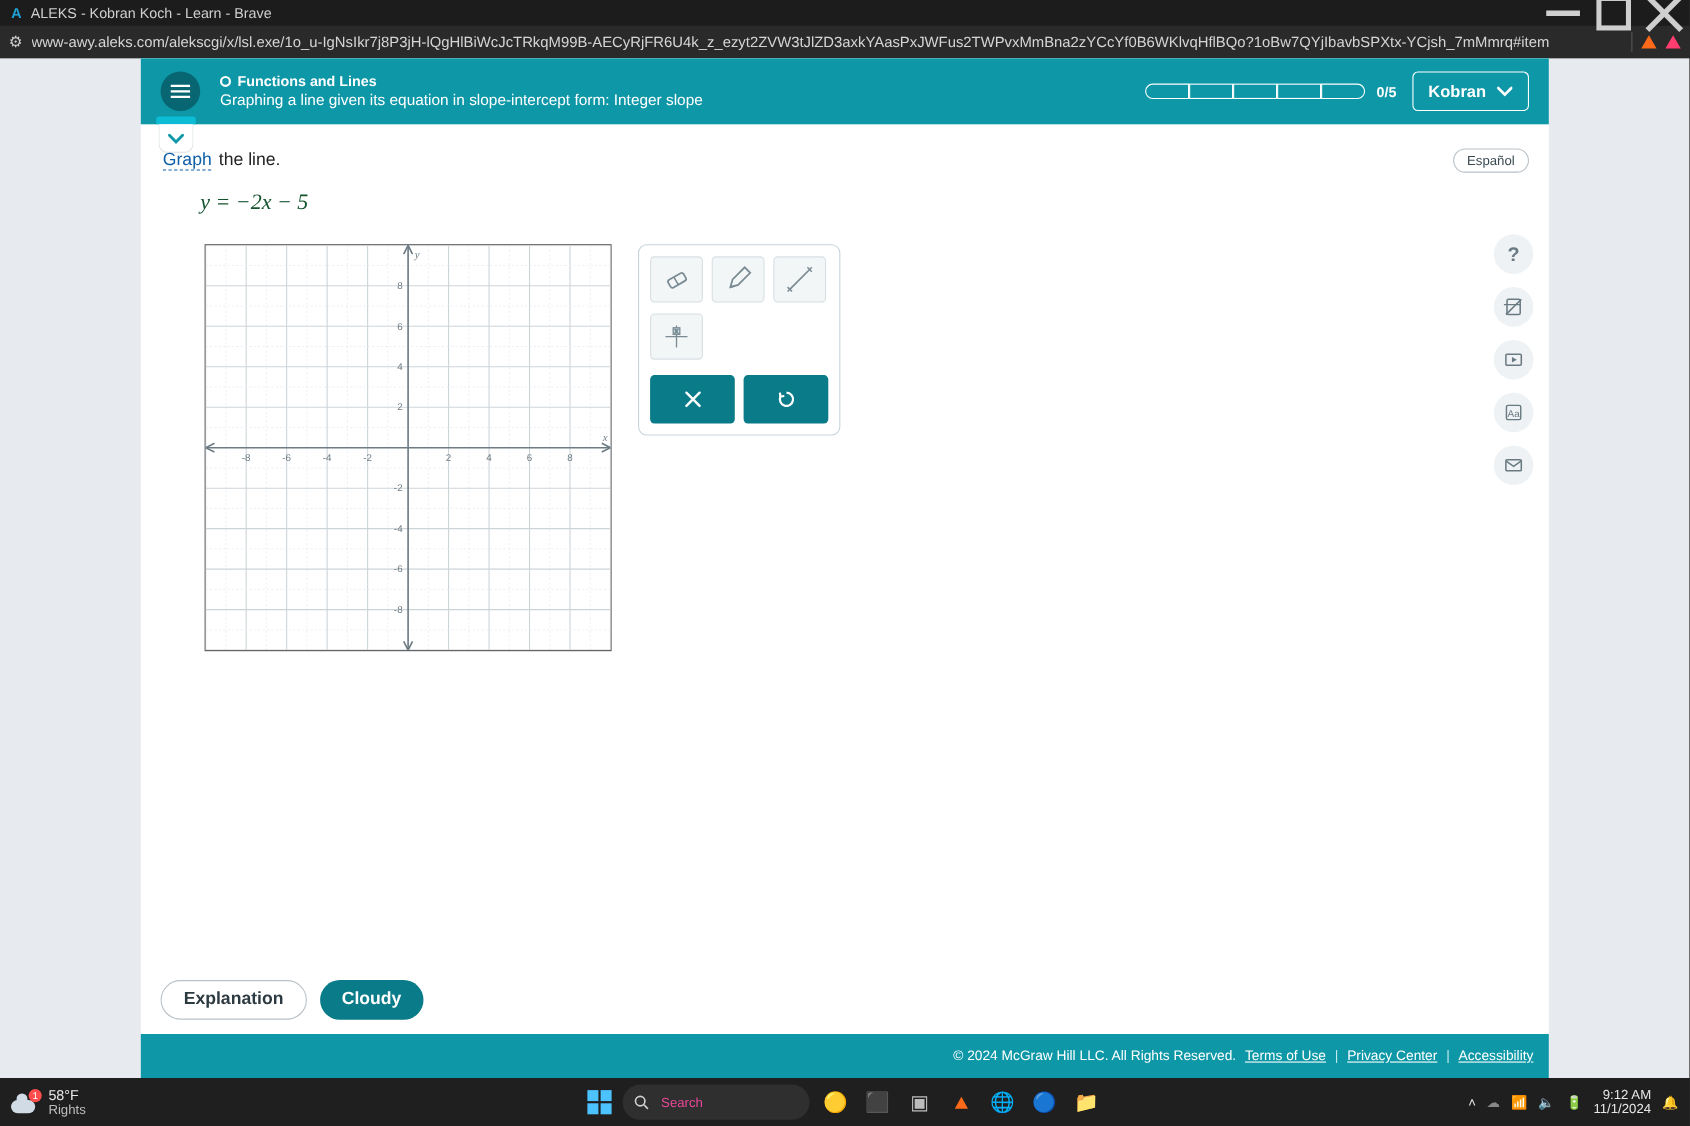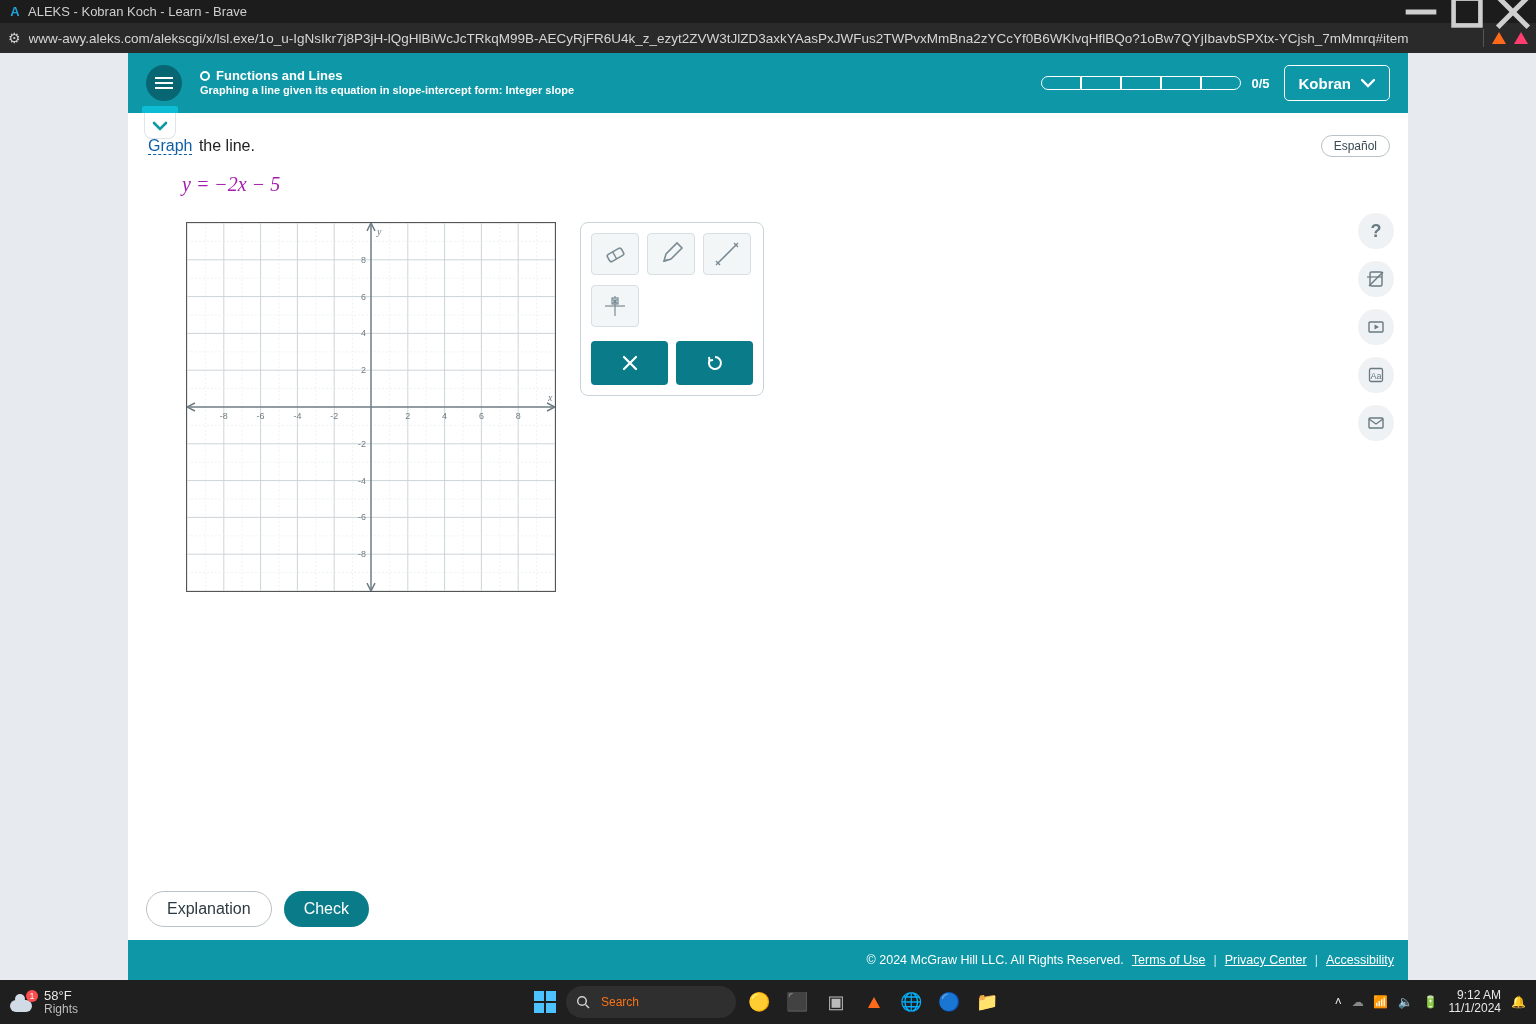--- a/index.html
+++ b/index.html
@@ -33,75 +33,75 @@
   
   .page-wrap{position:relative;width:100%;height:927px;background:var(--bg);} 
   .panel{position:absolute;left:128px;top:0;width:1280px;height:100%;background:var(--panel);display:flex;flex-direction:column;}
   
   .band{height:60px;background:var(--teal);display:flex;align-items:center;padding:0 18px;color:#fff;}
   .hamburger{width:36px;height:36px;border-radius:50%;background:var(--teal-darker);display:flex;align-items:center;justify-content:center;margin-right:18px;}
   .hamburger svg{width:18px;height:14px;}
   .band-titles{display:flex;flex-direction:column;line-height:1.25;}
   .breadcrumb{font-size:13px;font-weight:600;display:flex;align-items:center;gap:6px;}
   .pin{width:10px;height:10px;border-radius:50%;border:2px solid #fff;display:inline-block;}
-  .topic{font-size:11px;font-weight:700;text-align:center;}
+  .topic{font-size:14px;font-weight:400;text-align:center;}
   .band-right{margin-left:auto;display:flex;align-items:center;gap:14px;}
   .progress{display:flex;align-items:center;gap:4px;}
   .seg-wrap{display:flex;gap:0;}
   .seg{width:40px;height:14px;border:1px solid #fff;background:transparent;}
   .seg:first-child{border-top-left-radius:8px;border-bottom-left-radius:8px;}
   .seg:last-child{border-top-right-radius:8px;border-bottom-right-radius:8px;}
   .prog-label{font-size:13px;font-weight:600;margin-left:6px;}
   .user-btn{height:36px;padding:0 14px;border:1px solid #fff;border-radius:5px;display:flex;align-items:center;gap:10px;font-size:15px;font-weight:600;}
   
   .tabstrip{position:relative;height:0;}
   .tab-active{position:absolute;left:14px;top:-7px;width:36px;height:7px;background:#0bbcd4;border-radius:2px 2px 0 0;}
   .chevron-down{position:absolute;left:16px;top:0;width:32px;height:26px;background:#fff;border:1px solid #dfe4e7;border-top:none;border-radius:0 0 8px 8px;display:flex;align-items:center;justify-content:center;}
   
   .content{flex:1;position:relative;padding:18px 16px 0 16px;}
   .espanol{position:absolute;right:18px;top:22px;height:22px;padding:0 12px;border:1px solid #b9c2c7;border-radius:11px;font-size:12px;color:#3a4a52;display:flex;align-items:center;}
   .prompt{font-size:16px;color:#222;margin-left:4px;margin-top:6px;}
   .prompt .link{color:#0f5fa8;border-bottom:1px dashed #0f5fa8;margin-right:2px;}
-  .equation{font-family:"Times New Roman",Georgia,serif;font-style:italic;font-size:20px;color:#a21caf;margin-left:38px;margin-top:18px;}
+  .equation{font-family:"Times New Roman",Georgia,serif;font-style:italic;font-size:20px;color:#14532d;margin-left:38px;margin-top:18px;}
   
   .work-row{display:flex;gap:24px;margin-top:26px;margin-left:42px;}
   .graph{width:370px;height:370px;border:1px solid #555;position:relative;background:#fff;}
   .graph svg{position:absolute;inset:0;width:100%;height:100%;}
   .toolbox{width:184px;border:1px solid #c7d4d9;border-radius:8px;background:#fff;padding:10px;display:flex;flex-direction:column;gap:10px;align-self:flex-start;}
   .tool-row{display:flex;gap:8px;}
   .tool{width:48px;height:42px;border:1px solid #d7dfe3;border-radius:4px;background:#f2f6f7;display:flex;align-items:center;justify-content:center;}
   .tool svg{width:28px;height:28px;}
   .btn-row{display:flex;gap:8px;margin-top:4px;}
   .act-btn{flex:1;height:44px;background:var(--teal-dark);border-radius:4px;display:flex;align-items:center;justify-content:center;color:#fff;}
   .act-btn svg{width:18px;height:18px;}
   
   .rail{position:absolute;right:14px;top:100px;display:flex;flex-direction:column;gap:12px;}
   .rail-btn{width:36px;height:36px;border-radius:50%;background:#eef2f4;display:flex;align-items:center;justify-content:center;color:#6a7a82;}
   .rail-btn svg{width:18px;height:18px;}
   
   .btn-bar{height:62px;display:flex;align-items:center;gap:12px;padding-left:18px;}
-  .pill{height:36px;padding:0 20px;border-radius:20px;font-size:16px;font-weight:400;display:flex;align-items:center;justify-content:center;}
+  .pill{height:36px;padding:0 20px;border-radius:20px;font-size:16px;font-weight:700;display:flex;align-items:center;justify-content:center;}
   .pill.outline{border:1px solid #b9c2c7;color:#2d3a41;background:#fff;}
   .pill.solid{background:var(--teal-dark);color:#fff;}
   
   .footer{height:40px;background:var(--footer-teal);color:#fff;font-size:12.5px;display:flex;align-items:center;justify-content:flex-end;padding-right:14px;gap:8px;}
   .footer .fl{color:#fff;text-decoration:underline;cursor:pointer;}
   .footer .sep{color:#bfeaf0;}
   
   .taskbar{height:44px;background:#1f1f1f;display:flex;align-items:center;color:#e8e8e8;font-size:12px;padding:0 10px;}
   .weather{display:flex;align-items:center;gap:8px;}
   .cloud-ic{position:relative;width:26px;height:20px;}
   .cloud-ic .c{position:absolute;bottom:0;left:0;width:22px;height:12px;background:#d0dbe6;border-radius:8px;}
   .cloud-ic .c::before{content:"";position:absolute;top:-6px;left:5px;width:10px;height:10px;background:#d0dbe6;border-radius:50%;}
   .cloud-ic .b{position:absolute;top:-2px;right:-2px;width:12px;height:12px;background:#ff4d4d;border-radius:50%;color:#fff;font-size:9px;display:flex;align-items:center;justify-content:center;}
   .w-txt{display:flex;flex-direction:column;line-height:1.05;}
   .tb-center{position:absolute;left:50%;transform:translateX(-50%);display:flex;align-items:center;gap:10px;}
   .start{width:22px;height:22px;display:grid;grid-template-columns:1fr 1fr;grid-template-rows:1fr 1fr;gap:2px;}
   .start span{background:#4cc2ff;}
-  .search{display:flex;align-items:center;gap:10px;height:32px;padding:0 14px 0 10px;border-radius:16px;background:#2f2f2f;color:#f97316;width:170px;}
+  .search{display:flex;align-items:center;gap:10px;height:32px;padding:0 14px 0 10px;border-radius:16px;background:#2f2f2f;color:#ec4899;width:170px;}
   .tb-icon{width:28px;height:28px;border-radius:4px;display:flex;align-items:center;justify-content:center;font-size:18px;}
   .tray{margin-left:auto;display:flex;align-items:center;gap:10px;}
   .clock{display:flex;flex-direction:column;align-items:flex-end;line-height:1.1;font-size:12px;}
 </style>
 </head>
 <body>
 
 <div class="titlebar">
   <div class="t-left">
     <span class="a-logo">A</span>
@@ -350,21 +350,21 @@
             </svg>
         </div>
       </div>
     </div>
 
     <div class="btn-bar">
       <div class="pill outline">
           <span>Explanation</span>
         </div>
       <div class="pill solid">
-          <span>Check</span>
+          <span>Cloudy</span>
         </div>
     </div>
 
     <div class="footer">
       <span>© 2024 McGraw Hill LLC. All Rights Reserved.</span>
       <span class="fl">Terms of Use</span>
       <span class="sep">|</span>
       <span class="fl">Privacy Center</span>
       <span class="sep">|</span>
       <span class="fl">Accessibility</span>

